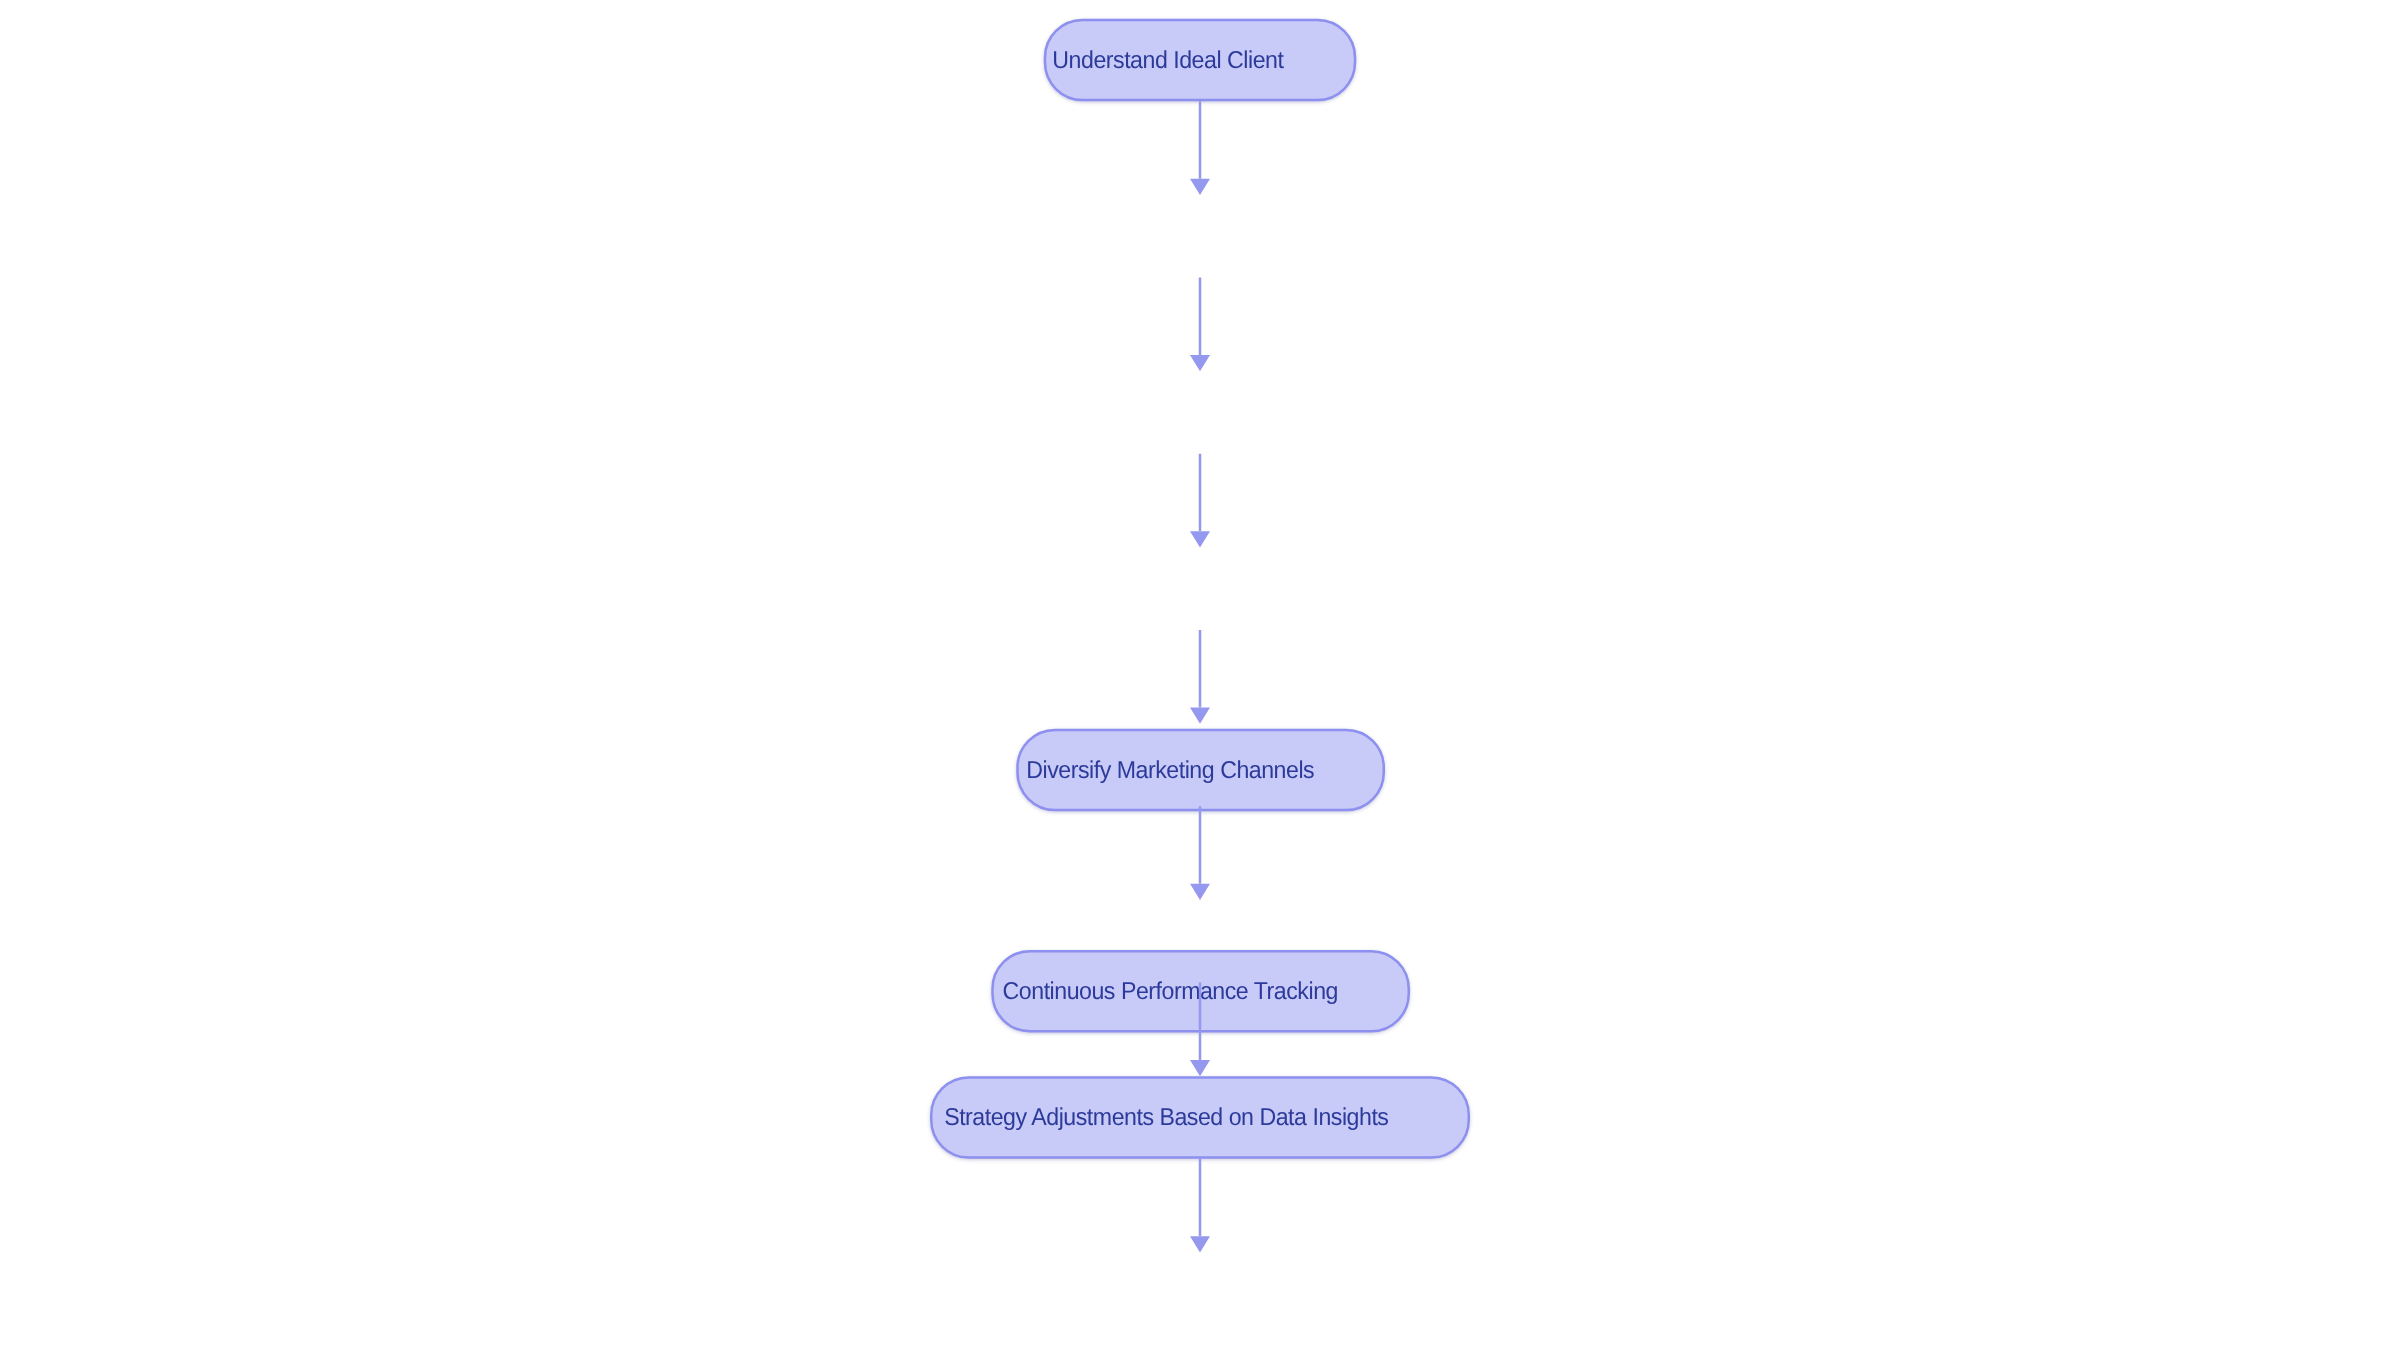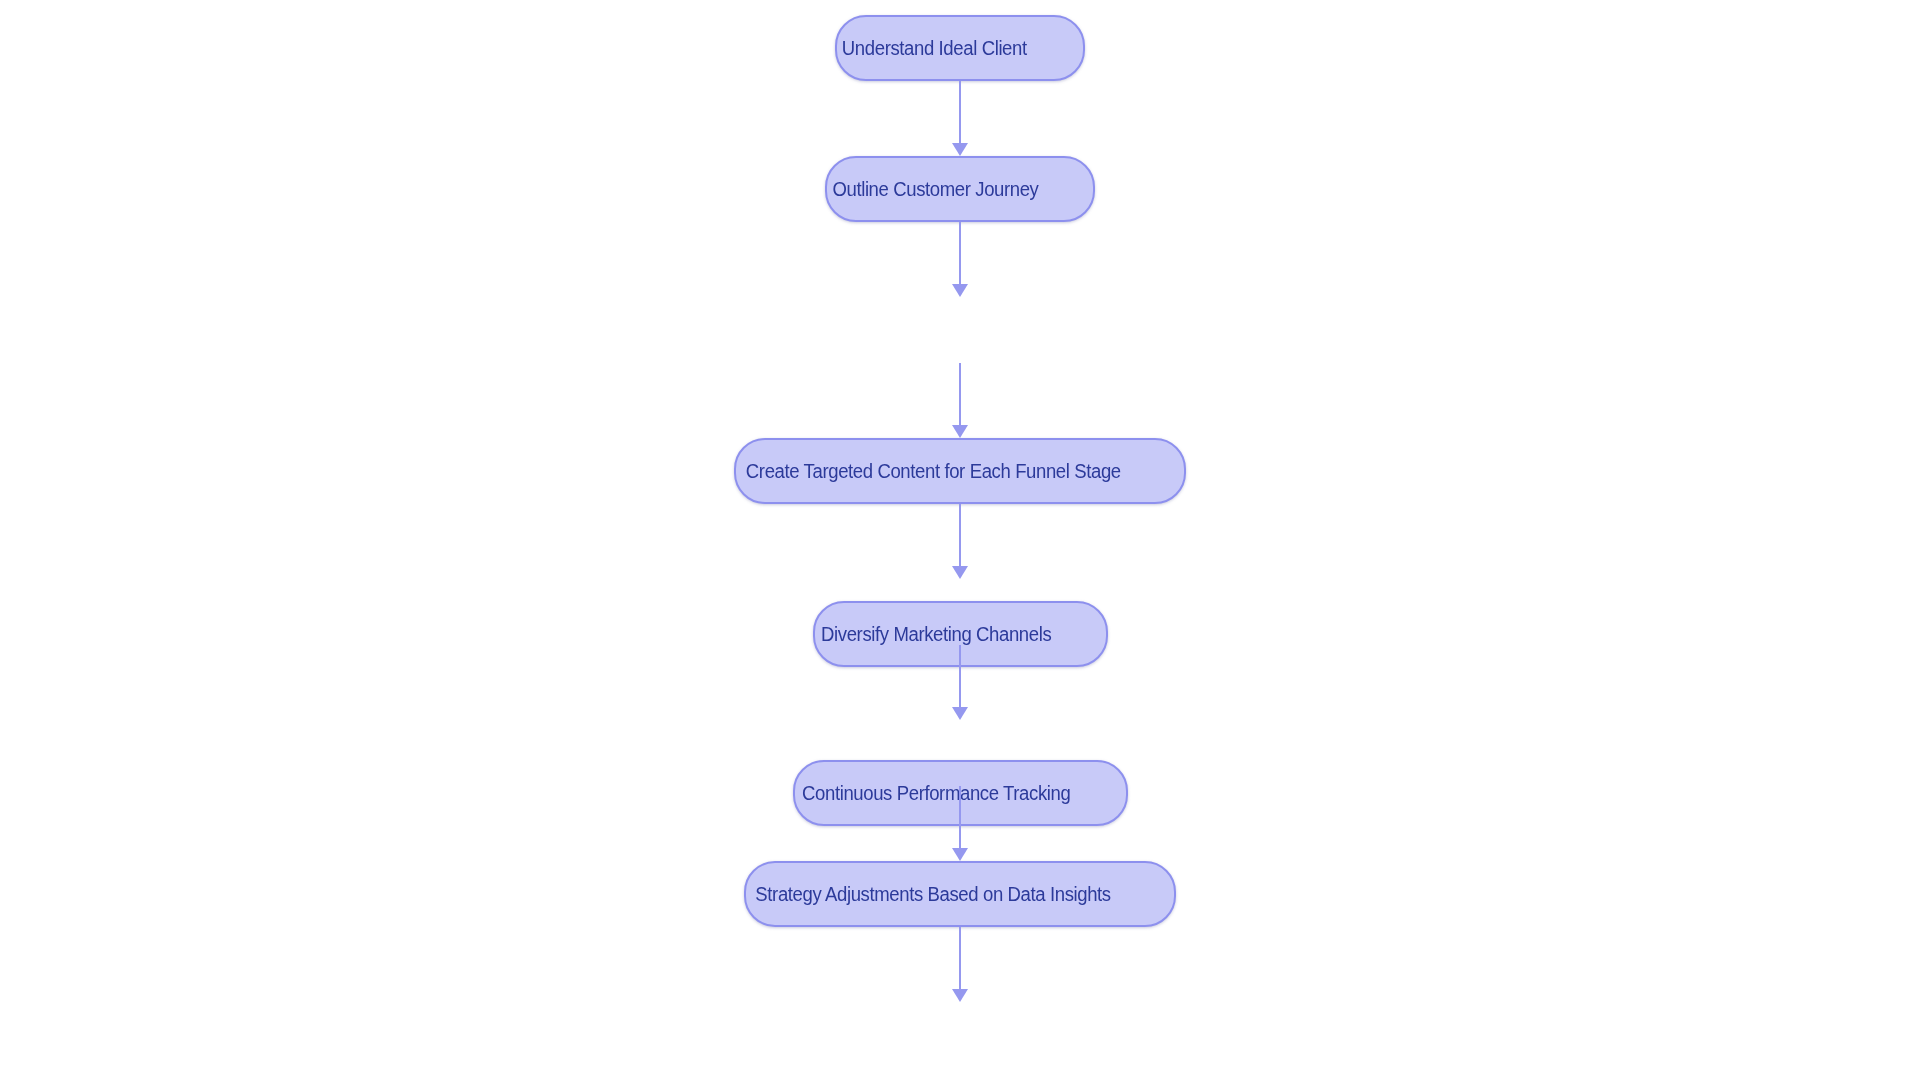--- a/index.html
+++ b/index.html
@@ -65,45 +65,39 @@
 
   <div class="node" style="left:835px;top:15px;width:250px">
     <span class="node-label">Understand Ideal Client</span>
   </div>
 
   <div class="arrow" style="top:81px;height:75px">
     <div class="arrow-line"></div>
     <div class="arrow-head"></div>
   </div>
 
-  <div class="node" style="left:825px;top:156px;width:270px">
-    <span class="node-label">Outline Customer Journey</span>
-  </div>
 
   <div class="arrow" style="top:222px;height:75px">
     <div class="arrow-line"></div>
     <div class="arrow-head"></div>
   </div>
 
 
   <div class="arrow" style="top:363px;height:75px">
     <div class="arrow-line"></div>
     <div class="arrow-head"></div>
   </div>
 
-  <div class="node" style="left:734px;top:438px;width:452px">
-    <span class="node-label">Create Targeted Content for Each Funnel Stage</span>
-  </div>
 
   <div class="arrow" style="top:504px;height:75px">
     <div class="arrow-line"></div>
     <div class="arrow-head"></div>
   </div>
 
-  <div class="node" style="left:813px;top:601px;width:295px">
+  <div class="node" style="left:813px;top:583px;width:295px">
     <span class="node-label">Diversify Marketing Channels</span>
   </div>
 
   <div class="arrow" style="top:645px;height:75px">
     <div class="arrow-line"></div>
     <div class="arrow-head"></div>
   </div>
 
   <div class="node" style="left:793px;top:760px;width:335px">
     <span class="node-label">Continuous Performance Tracking</span>

